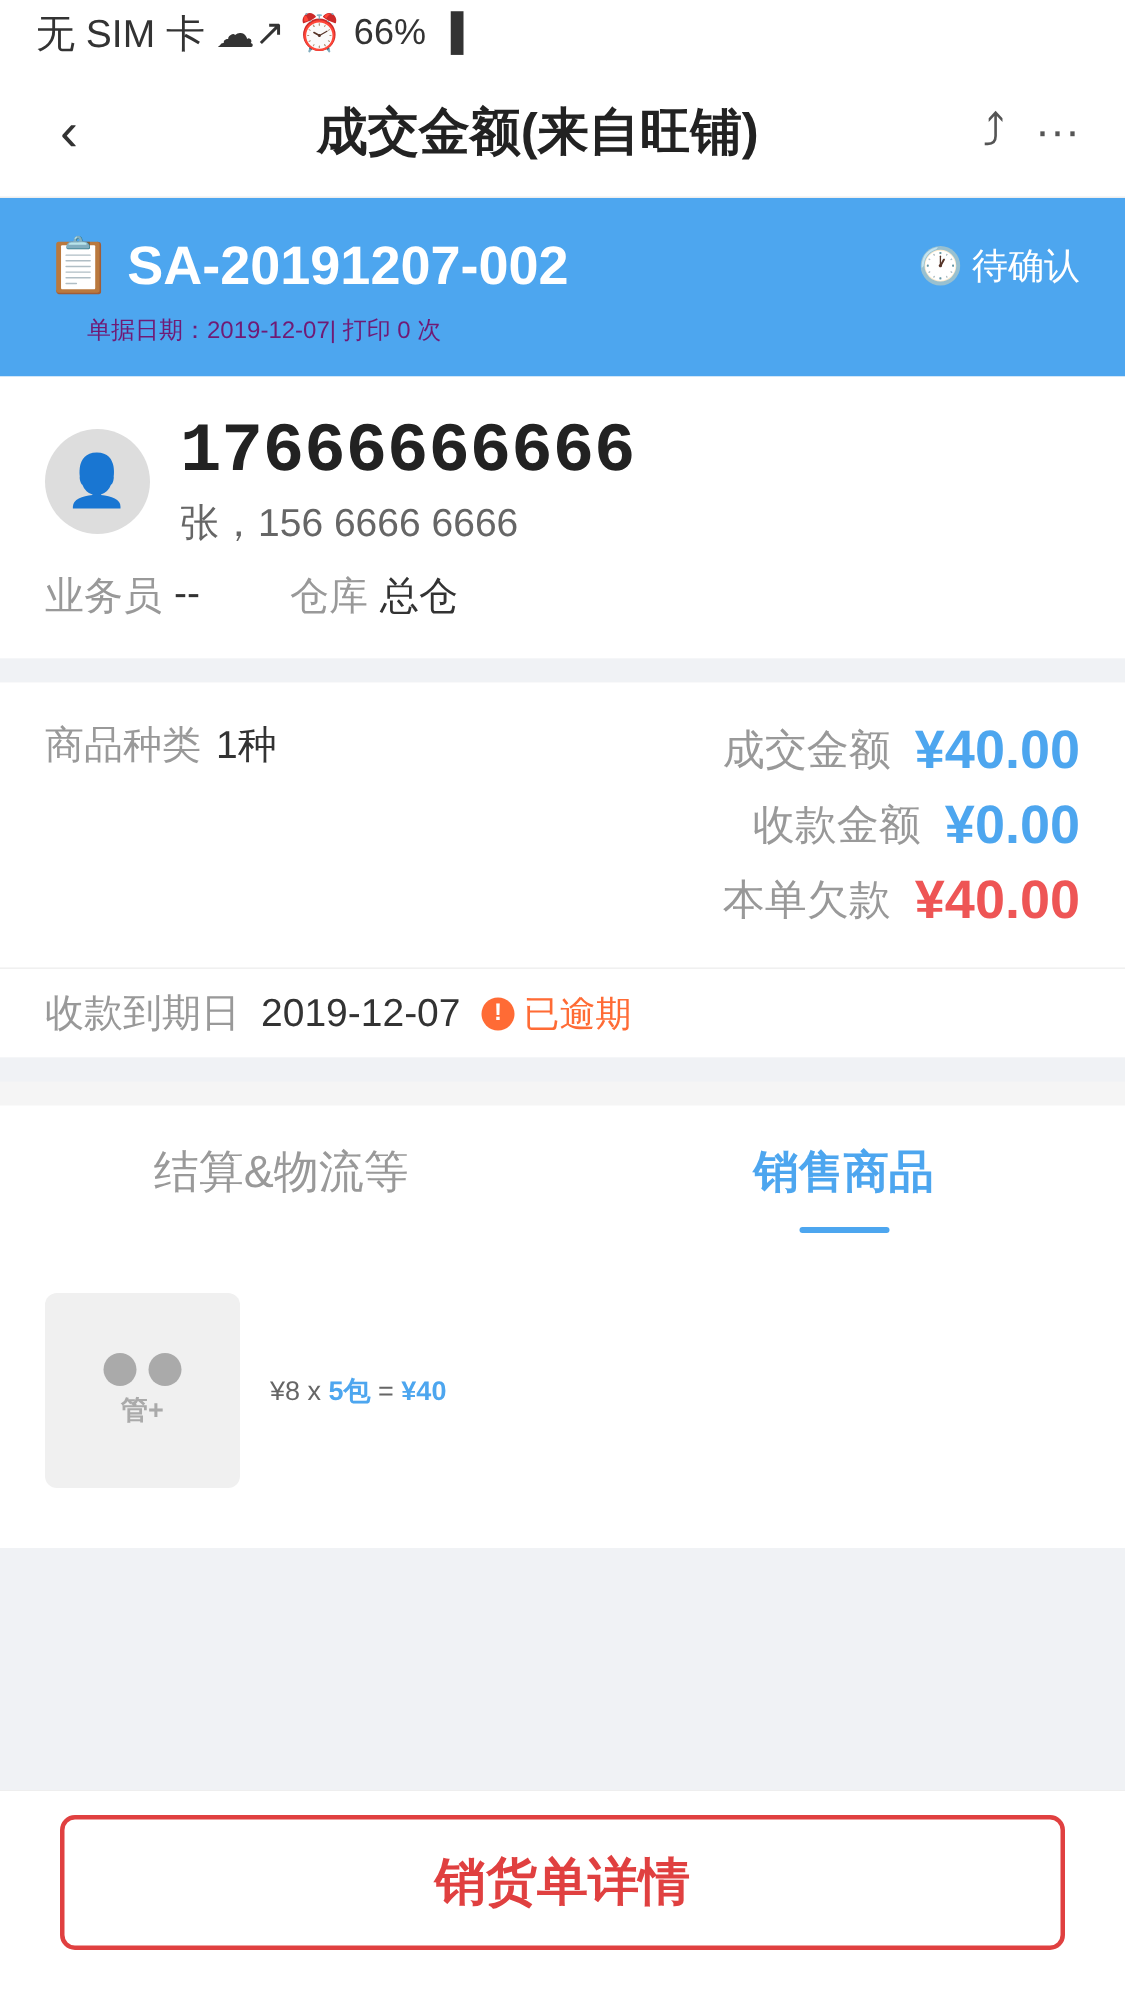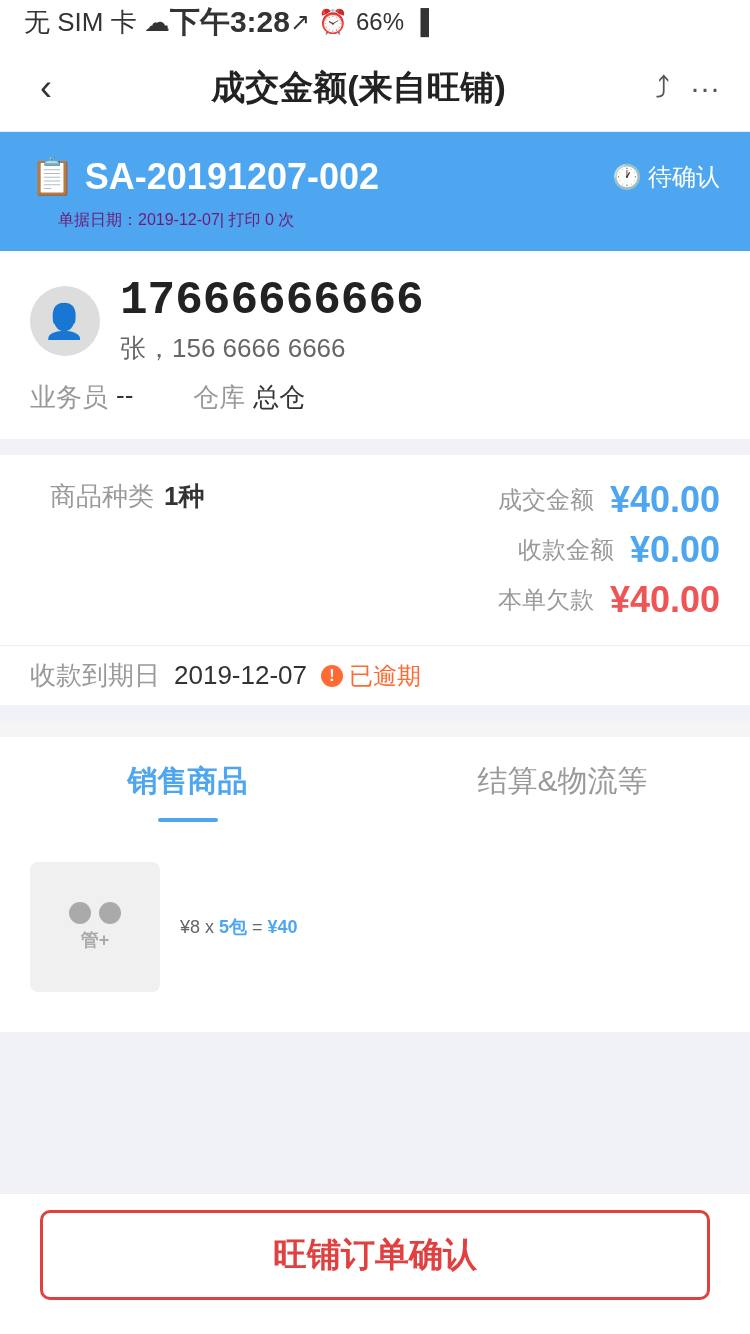--- a/index.html
+++ b/index.html
@@ -151,38 +151,37 @@
       padding: 24px 30px;
       display: flex;
       align-items: flex-start;
       gap: 0;
     }
     .stats-left {
       display: flex;
       align-items: center;
       gap: 10px;
       flex: 1;
-      margin-left: 20px;
     }
     .stats-label { font-size: 26px; color: #999; }
-    .stats-value { font-size: 26px; color: #333; font-weight: 700; }
+    .stats-value { font-size: 26px; color: #333; font-weight: 400; }
     .stats-right {
       display: flex;
       flex-direction: column;
       align-items: flex-end;
       gap: 8px;
       flex: 1;
     }
     .stat-row {
       display: flex;
       justify-content: flex-end;
       align-items: center;
       gap: 16px;
     }
-    .stat-name { font-size: 24px; color: #999; }
+    .stat-name { font-size: 28px; color: #999; }
     .stat-amount { font-size: 36px; font-weight: 600; }
     .amount-blue { color: #4da6ef; }
     .amount-red { color: #e55; }
 
     
     .due-section {
       background: #fff;
       padding: 12px 30px;
       border-top: 1px solid #f0f0f0;
       display: flex;
@@ -332,21 +331,20 @@
       font-weight: bold;
     }
   </style>
 </head>
 <body>
 
 <div class="status-bar">
   <div class="status-left">
     <span>无 SIM 卡 ☁</span>
   </div>
-  <div class="status-center">下午3:28</div>
   <div class="status-right">
     <span>↗</span>
     <span>⏰</span>
     <span>66%</span>
     <span>▐</span>
   </div>
 </div>
 
 <div class="nav-bar">
   <div class="nav-back">‹</div>
@@ -423,25 +421,25 @@
   <span class="due-date">2019-12-07</span>
   <div class="overdue-badge">
     <div class="overdue-dot">!</div>
     <span>已逾期</span>
   </div>
 </div>
 
 <div class="divider"></div>
 
 <div class="tabs">
+  <div class="tab">
+    <span>结算&amp;物流等</span>
+  </div>
   <div class="tab active">
     <span>销售商品</span>
-  </div>
-  <div class="tab">
-    <span>结算&amp;物流等</span>
   </div>
 </div>
 
 <div class="products-section">
   <div class="product-item">
     <div class="product-img">
       <div class="logo-owl">
         <div class="owl-eyes">
           <div class="owl-eye"></div>
           <div class="owl-eye"></div>
@@ -453,14 +451,14 @@
       <div class="product-price">
         <span>¥8 x <span style="color:#4da6ef;font-weight:600;">5包</span> = <span style="color:#4da6ef;font-weight:700;">¥40</span></span>
       </div>
     </div>
   </div>
 </div>
 
 <div class="bottom-spacer"></div>
 
 <div class="bottom-bar">
-  <button class="confirm-btn">旺铺订单确认</button>
+  <button class="confirm-btn">销货单详情</button>
 </div>
 
 </body></html>

